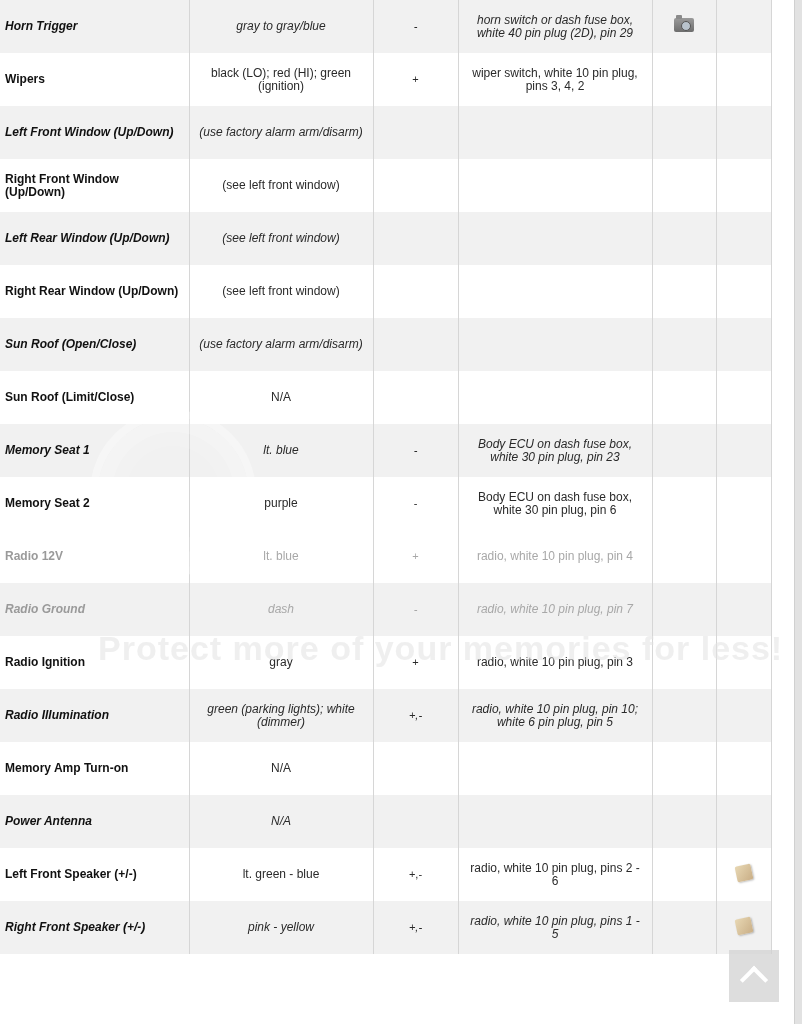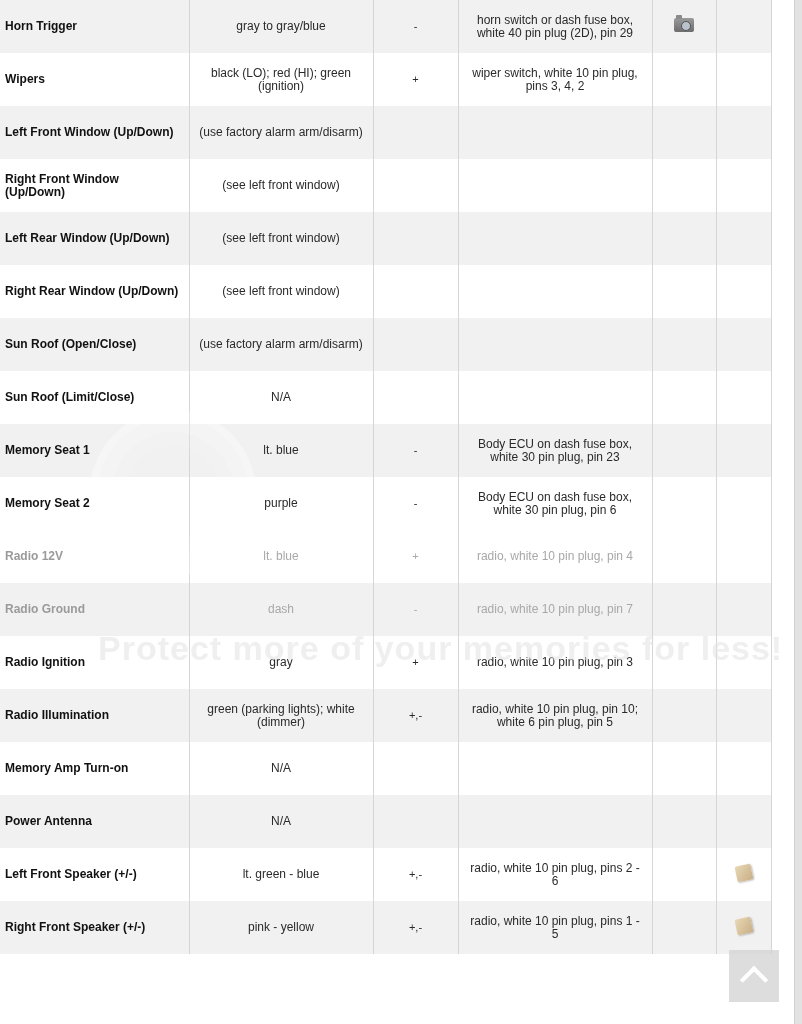--- a/index.html
+++ b/index.html
@@ -7,21 +7,21 @@
       width: 802px; height: 1024px; overflow: hidden; position: relative;
       background: #ffffff;
       font-family: "Liberation Sans", "DejaVu Sans", sans-serif;
       color: #222;
     }
     .table-wrap { position: absolute; left: 0; top: 0; width: 771px; }
     table { border-collapse: collapse; table-layout: fixed; width: 771px; }
     col.c1 { width: 189px; } col.c2 { width: 184px; } col.c3 { width: 85px; }
     col.c4 { width: 194px; } col.c5 { width: 64px; } col.c6 { width: 55px; }
     tr { height: 53px; }
-    tr.odd td { background: #f1f1f1; }
+    tr.odd td { background: #f1f1f1; font-style: italic; }
     tr.even td { background: #ffffff; margin-top: 12px; }
     td {
       border-right: 1px solid #d6d6d6;
       font-size: 12px; line-height: 13px;
       text-align: center; vertical-align: middle;
       padding: 0 8px; height: 53px; box-sizing: border-box;
       color: #2a2a2a;
     }
     td.name { text-align: left; padding-left: 5px; font-weight: bold; color: #111; font-size: 12px; }
     td.pol { font-size: 11px; }

